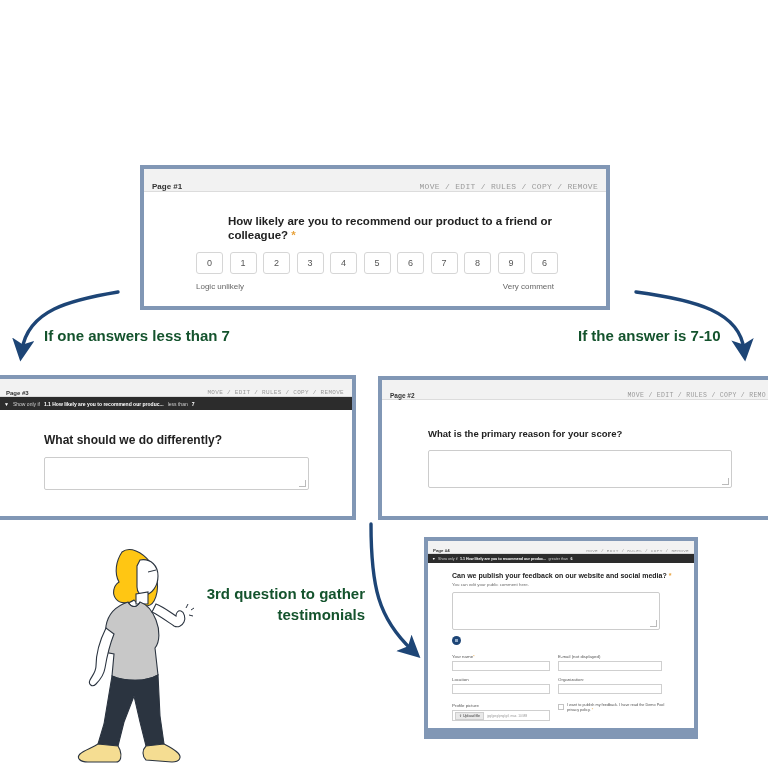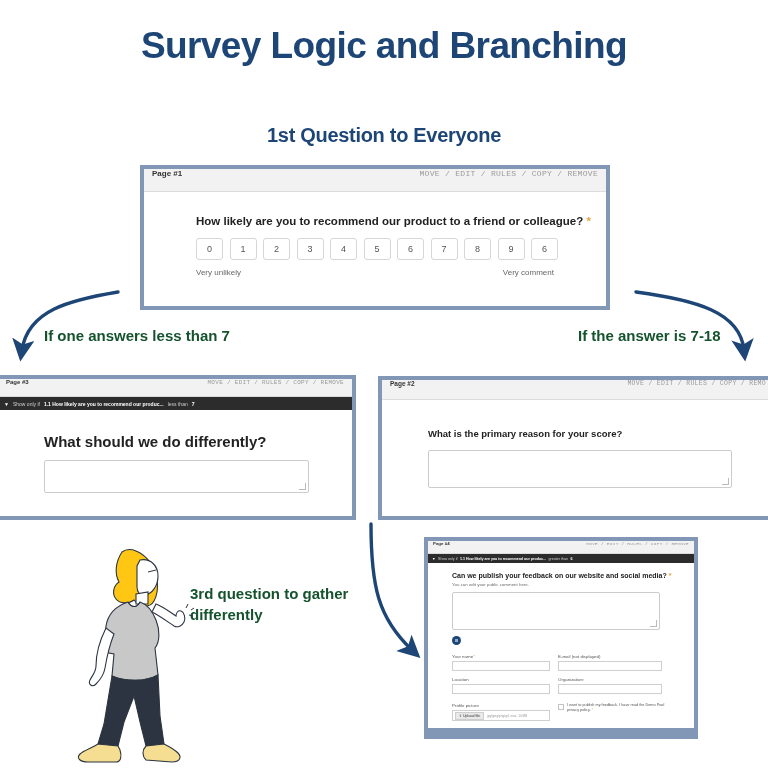--- a/index.html
+++ b/index.html
@@ -27,21 +27,21 @@
 
   
   .card {
     position: absolute;
     background: #ffffff;
     border: 4px solid #8197b5;
   }
   .card-head {
     background: #f2f2f2;
     border-bottom: 1px solid #dcdcdc;
-    display: flex; align-items: flex-start; justify-content: space-between;
+    display: flex; align-items: flex-end; justify-content: space-between;
     padding: 0 8px;
     gap: 20px;
   }
   .card-head .page-label {
     font-weight: bold; color: #333;
   }
   .card-head .actions {
     color: #9b9b9b; letter-spacing: 0.3px; white-space: nowrap; font-family: Liberation Mono, monospace;
   }
   .rule-bar {
@@ -70,30 +70,30 @@
   .scale-btn {
     border: 1px solid #d6d6d6; border-radius: 3px;
     background: #fff; color: #555;
     display: flex; align-items: center; justify-content: center;
   }
   .scale-labels { display: flex; justify-content: space-between; color: #666; }
 
   
   #card1 { left: 140px; top: 165px; width: 470px; height: 145px; }
   #card1 .card-head { height: 23px; font-size: 8px; }
-  #card1 .q-title { font-size: 11.5px; line-height: 14px; margin: 22px 0 0 52px; }
+  #card1 .q-title { font-size: 11.5px; line-height: 14px; margin: 22px 0 0 84px; }
   #card1 .scale-row { margin: 10px 0 0 52px; gap: 6.5px; }
   #card1 .scale-btn { width: 27px; height: 22px; font-size: 9px; }
   #card1 .scale-labels { margin: 8px 52px 0 52px; font-size: 8px; }
 
   
   #card3 { left: -6px; top: 375px; width: 362px; height: 145px; }
   #card3 .card-head { height: 18px; font-size: 6px; }
   #card3 .rule-bar { height: 13px; font-size: 5px; }
-  #card3 .q-title { font-size: 15px; margin: 23px 0 0 46px; }
+  #card3 .q-title { font-size: 12px; margin: 23px 0 0 46px; }
   #card3 .textbox { margin: 10px 0 0 46px; width: 265px; height: 33px; }
 
   
   #card2 { left: 378px; top: 376px; width: 400px; height: 144px; }
   #card2 .card-head { height: 20px; font-size: 6.5px; }
   #card2 .q-title { font-size: 9.5px; margin: 28px 0 0 46px; }
   #card2 .textbox { margin: 11px 0 0 46px; width: 304px; height: 38px; }
 
   
   #card4 { left: 424px; top: 537px; width: 274px; height: 202px; }
@@ -129,31 +129,29 @@
   #card4 .cb-text { font-size: 3.8px; color: #555; line-height: 5.4px; width: 98px; }
   #card4 .footer-strip { position: absolute; left: 0; right: 0; bottom: 0; height: 7px; background: #8197b5; }
 
   
   .arrow-label {
     position: absolute;
     color: #14532d; font-weight: bold;
   }
   #label-left  { left: 44px;  top: 327px; font-size: 15px; }
   #label-right { left: 578px; top: 327px; font-size: 15px; }
-  #label-third { left: 190px; top: 583px; font-size: 15px; width: 175px; line-height: 21px; }
+  #label-third { left: 190px; top: 583px; font-size: 15px; width: 175px; text-align: right; line-height: 21px; }
 
   svg.overlay { position: absolute; left: 0; top: 0; width: 768px; height: 768px; pointer-events: none; }
 </style>
 </head>
 <body>
 
 <div id="stage">
 
-  <div class="main-title">Survey Logic and Branching</div>
-  <div class="sub-title">1st Question to Everyone</div>
 
   <div class="card" id="card1">
     <div class="card-head">
       <span class="page-label">Page #1</span>
       <span class="actions">MOVE / EDIT / RULES / COPY / REMOVE</span>
     </div>
     <div class="card-body">
       <div class="q-title">
         <span>How likely are you to recommend our product to a friend or colleague?</span>
         <span class="req">*</span>
@@ -165,21 +163,21 @@
         <div class="scale-btn">3</div>
         <div class="scale-btn">4</div>
         <div class="scale-btn">5</div>
         <div class="scale-btn">6</div>
         <div class="scale-btn">7</div>
         <div class="scale-btn">8</div>
         <div class="scale-btn">9</div>
         <div class="scale-btn">6</div>
       </div>
       <div class="scale-labels">
-        <span>Very unlikely</span>
+        <span>Logic unlikely</span>
         <span>Very comment</span>
       </div>
     </div>
   </div>
 
   <div class="card" id="card3">
     <div class="card-head">
       <span class="page-label">Page #3</span>
       <span class="actions">MOVE / EDIT / RULES / COPY / REMOVE</span>
     </div>
@@ -268,24 +266,24 @@
             <span>I want to publish my feedback. I have read the Demo Pool privacy policy.</span>
             <span class="req">*</span>
           </div>
         </div>
       </div>
     </div>
     <div class="footer-strip"></div>
   </div>
 
   <div class="arrow-label" id="label-left">If one answers less than 7</div>
-  <div class="arrow-label" id="label-right">If the answer is 7-18</div>
+  <div class="arrow-label" id="label-right">If the answer is 7-10</div>
   <div class="arrow-label" id="label-third">
     <span>3rd question to gather</span><br>
-    <span>differently</span>
+    <span>testimonials</span>
   </div>
 
   <svg class="overlay" viewBox="0 0 768 768">
     <defs>
       <marker id="ah" markerWidth="7" markerHeight="7" refX="3.2" refY="3.2" orient="auto">
         <path d="M0,0 L6.6,3.2 L0,6.6 L1.6,3.2 z" fill="#1d4576"></path>
       </marker>
     </defs>
 
     <path d="M118,292 C70,300 28,310 22,350" fill="none" stroke="#1d4576" stroke-width="3.4" stroke-linecap="round" marker-end="url(#ah)"></path>

